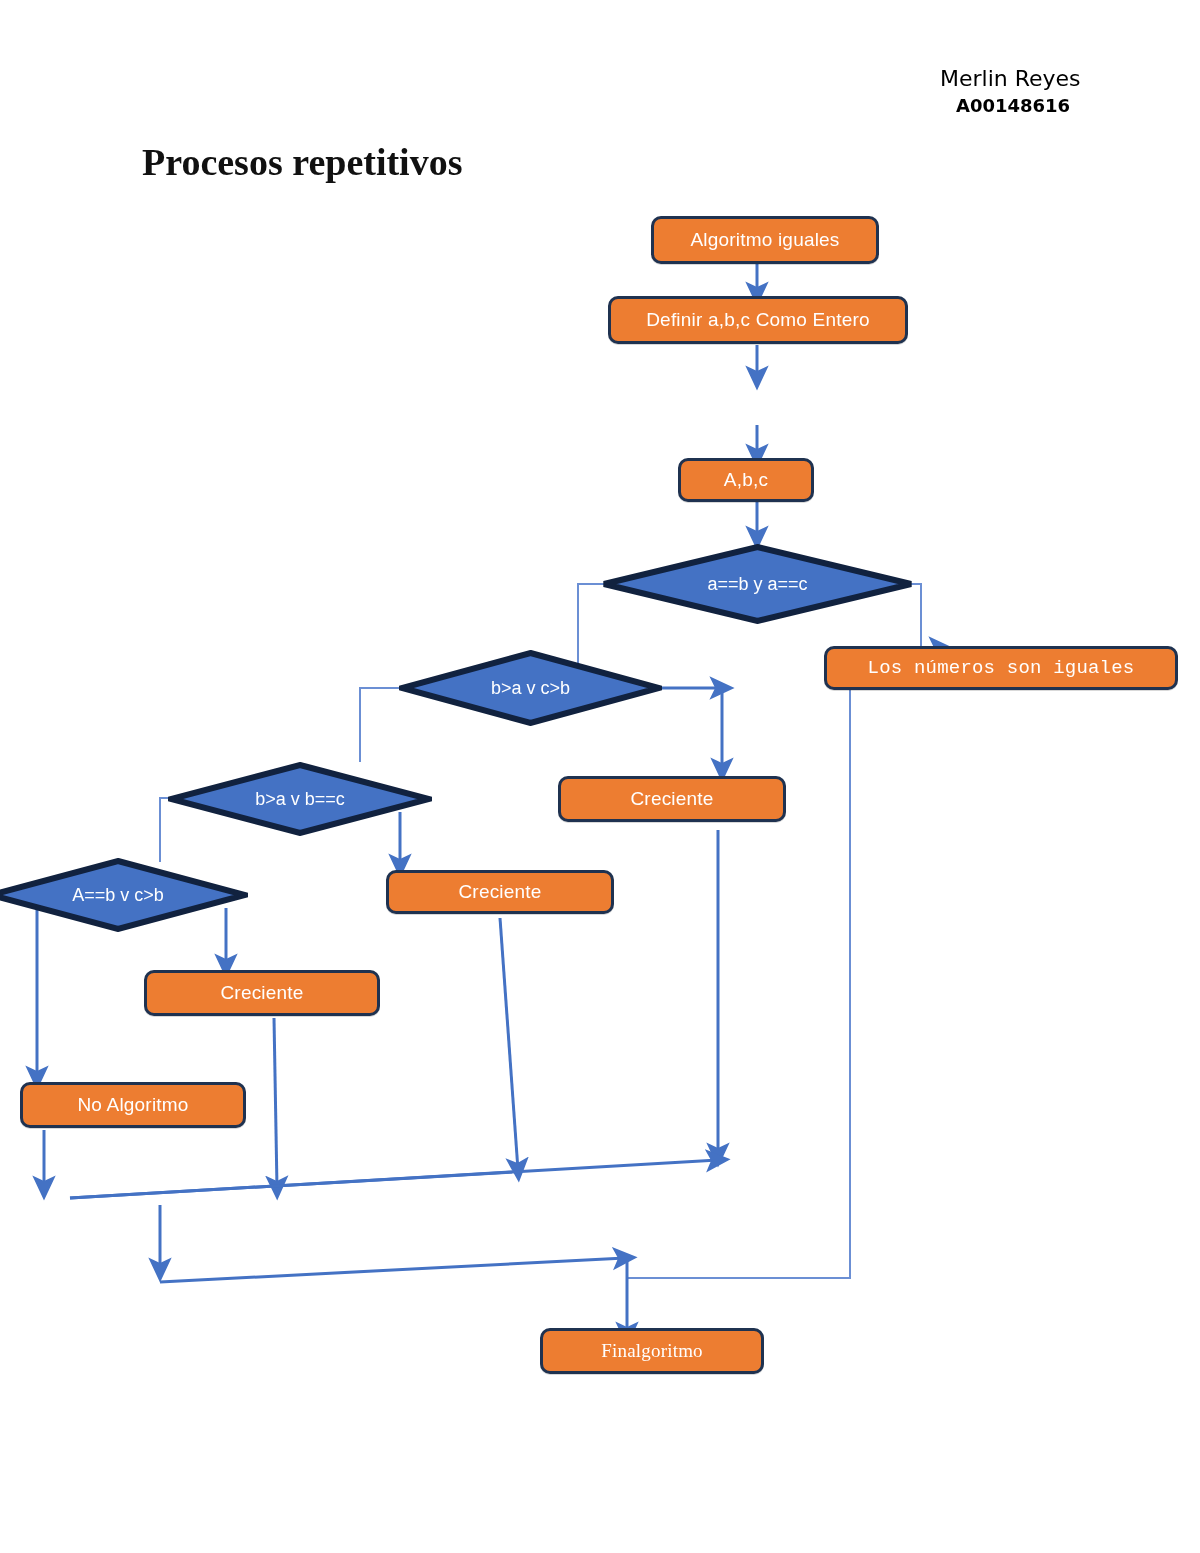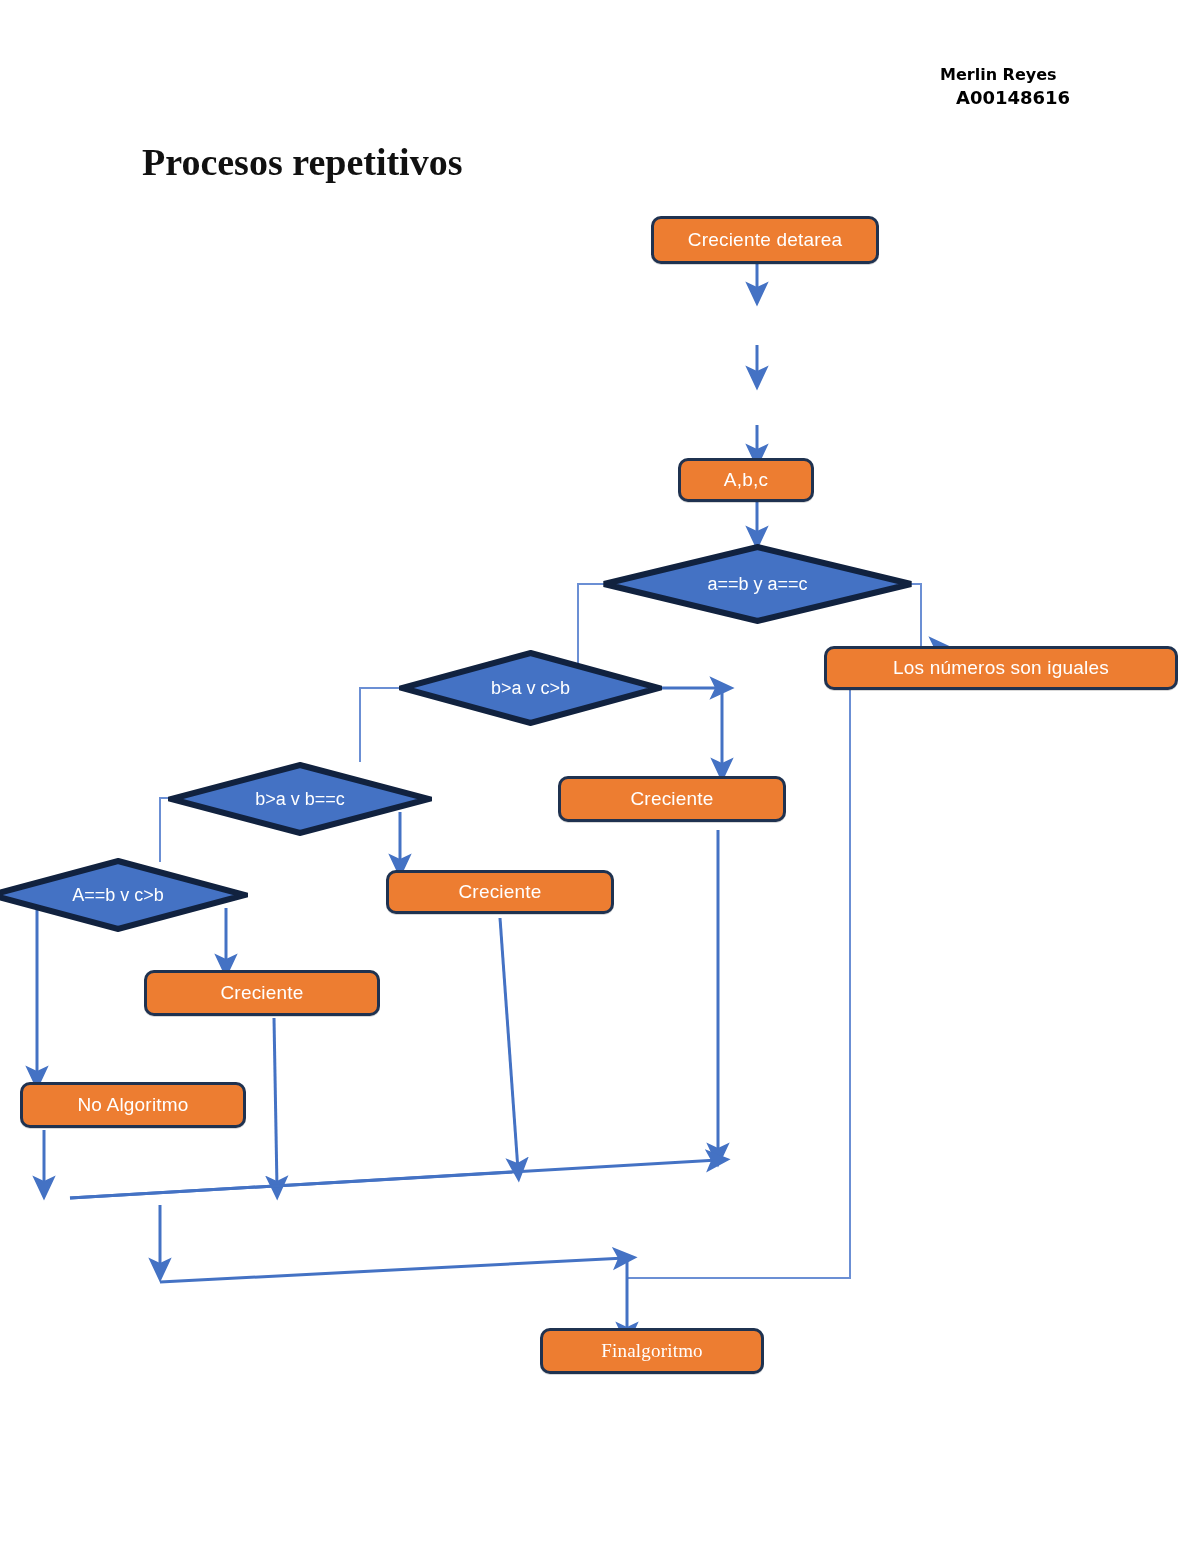--- a/index.html
+++ b/index.html
@@ -22,22 +22,22 @@
   
   .header-block {
     position: absolute;
     left: 940px;
     top: 64px;
     width: 260px;
     text-align: left;
   }
   .header-name {
     font-family: "DejaVu Sans", sans-serif;
-    font-size: 16px;
-    font-weight: bold;
+    font-size: 22px;
+    font-weight: normal;
     color: #000000;
     letter-spacing: 0px;
     line-height: 1.35;
     margin: 0;
   }
   .header-id {
     font-family: "DejaVu Sans", sans-serif;
     font-size: 18px;
     font-weight: bold;
     color: #000000;
@@ -191,30 +191,33 @@
         <path d="M70,1198 L512,1172"></path>
 
         <path d="M160,1205 L160,1270" marker-end="url(#arrowFat)"></path>
         <path d="M160,1282 L625,1258" marker-end="url(#arrowFat)"></path>
 
         <path d="M627,1260 L627,1334" marker-end="url(#arrowFat)"></path>
       </g>
     </svg>
 
     <div class="node node-process" style="left:651px; top:216px; width:228px; height:48px;">
-      <span class="node-label">Creciente detarea</span>
-    </div>
-
+      <span class="node-label">Algoritmo iguales</span>
+    </div>
+
+    <div class="node node-process" style="left:608px; top:296px; width:300px; height:48px;">
+      <span class="node-label">Definir a,b,c Como Entero</span>
+    </div>
 
 
     <div class="node node-process" style="left:678px; top:458px; width:136px; height:44px;">
       <span class="node-label">A,b,c</span>
     </div>
 
-    <div class="node node-process" style="left:824px; top:646px; width:354px; height:44px;">
+    <div class="node node-process" style="left:824px; top:646px; width:354px; height:44px;font-family:Liberation Mono, monospace;">
       <span class="node-label">Los números son iguales</span>
     </div>
 
     <div class="node node-process" style="left:558px; top:776px; width:228px; height:46px;">
       <span class="node-label">Creciente</span>
     </div>
 
     <div class="node node-process" style="left:386px; top:870px; width:228px; height:44px;">
       <span class="node-label">Creciente</span>
     </div>

